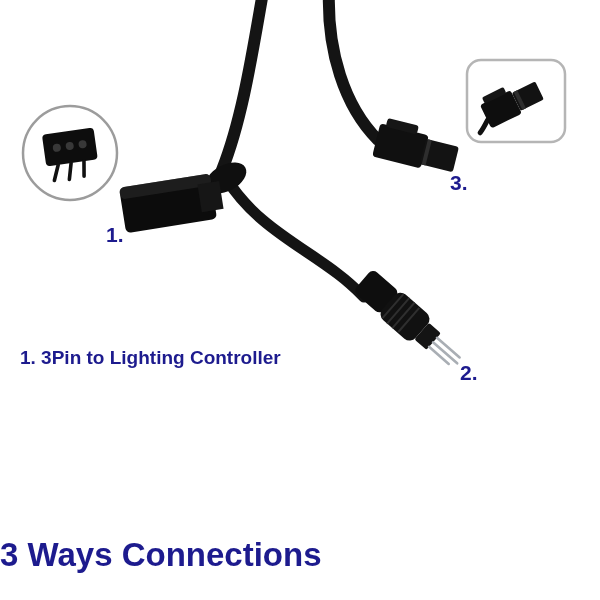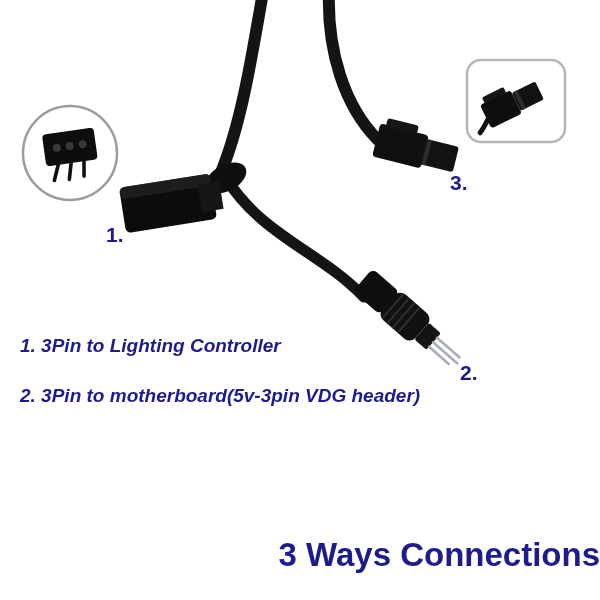--- a/index.html
+++ b/index.html
@@ -26,38 +26,37 @@
     font-weight: bold;
     font-size: 21px;
     line-height: 1;
   }
   .callout-1 { left: 106px; top: 224px; }
   .callout-2 { left: 460px; top: 362px; }
   .callout-3 { left: 450px; top: 172px; }
   .legend {
     position: absolute;
     left: 20px;
-    top: 336px;
+    top: 348px;
     width: 560px;
-    font-style: italic;
   }
   .legend-line {
     color: var(--color-text, #1d1b8e);
     font-weight: bold;
     font-size: 19px;
     line-height: 1;
     margin-bottom: 31px;
     white-space: nowrap;
   }
   .title {
     position: absolute;
     left: 0;
     top: 538px;
     width: 600px;
-    text-align: right;
+    text-align: left;
     color: var(--color-title, #1d1b8e);
     font-weight: bold;
     font-size: 33px;
     line-height: 1;
   }
 </style>
 </head>
 <body>
 
 <div class="stage">
@@ -131,18 +130,17 @@
       </g>
     </g>
   </svg>
 
   <div class="callout callout-1">1.</div>
   <div class="callout callout-2">2.</div>
   <div class="callout callout-3">3.</div>
 
   <div class="legend">
     <div class="legend-line">1. 3Pin to Lighting Controller</div>
-    <div class="legend-line">2. 3Pin to motherboard(5v-3pin VDG header)</div>
   </div>
 
   <div class="title">3 Ways Connections</div>
 
 </div>
 
 </body></html>

